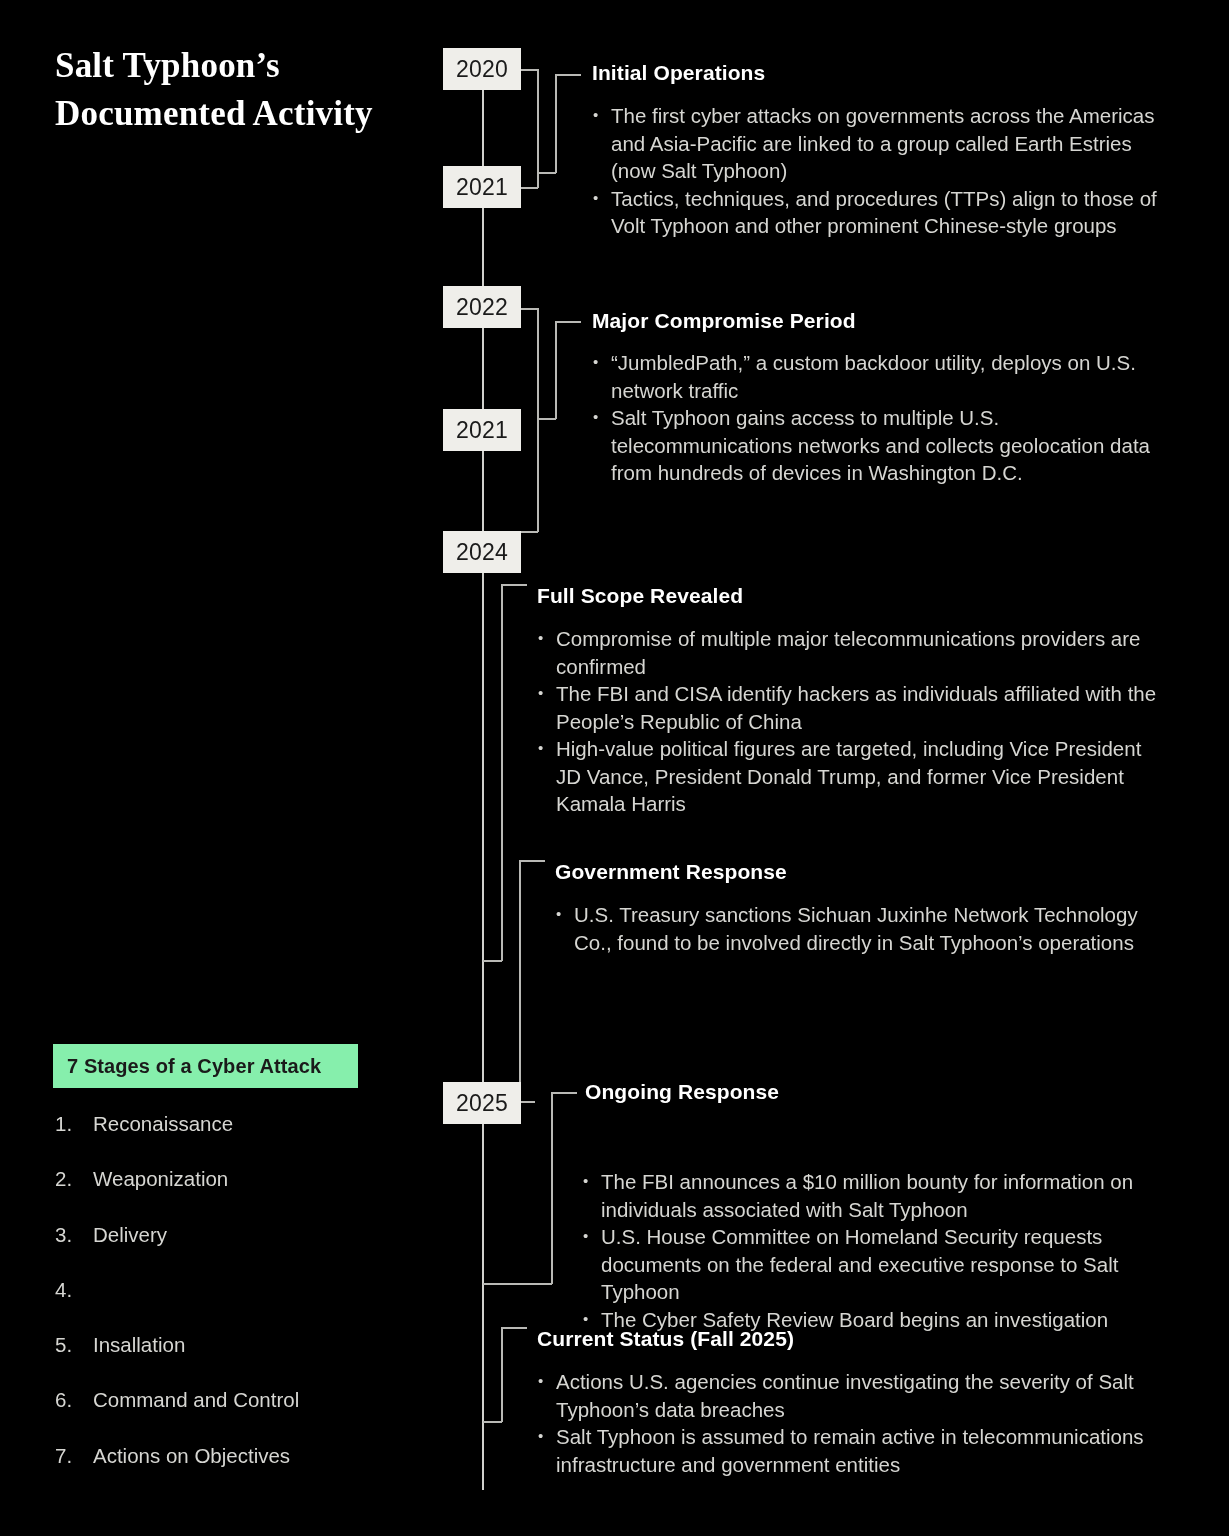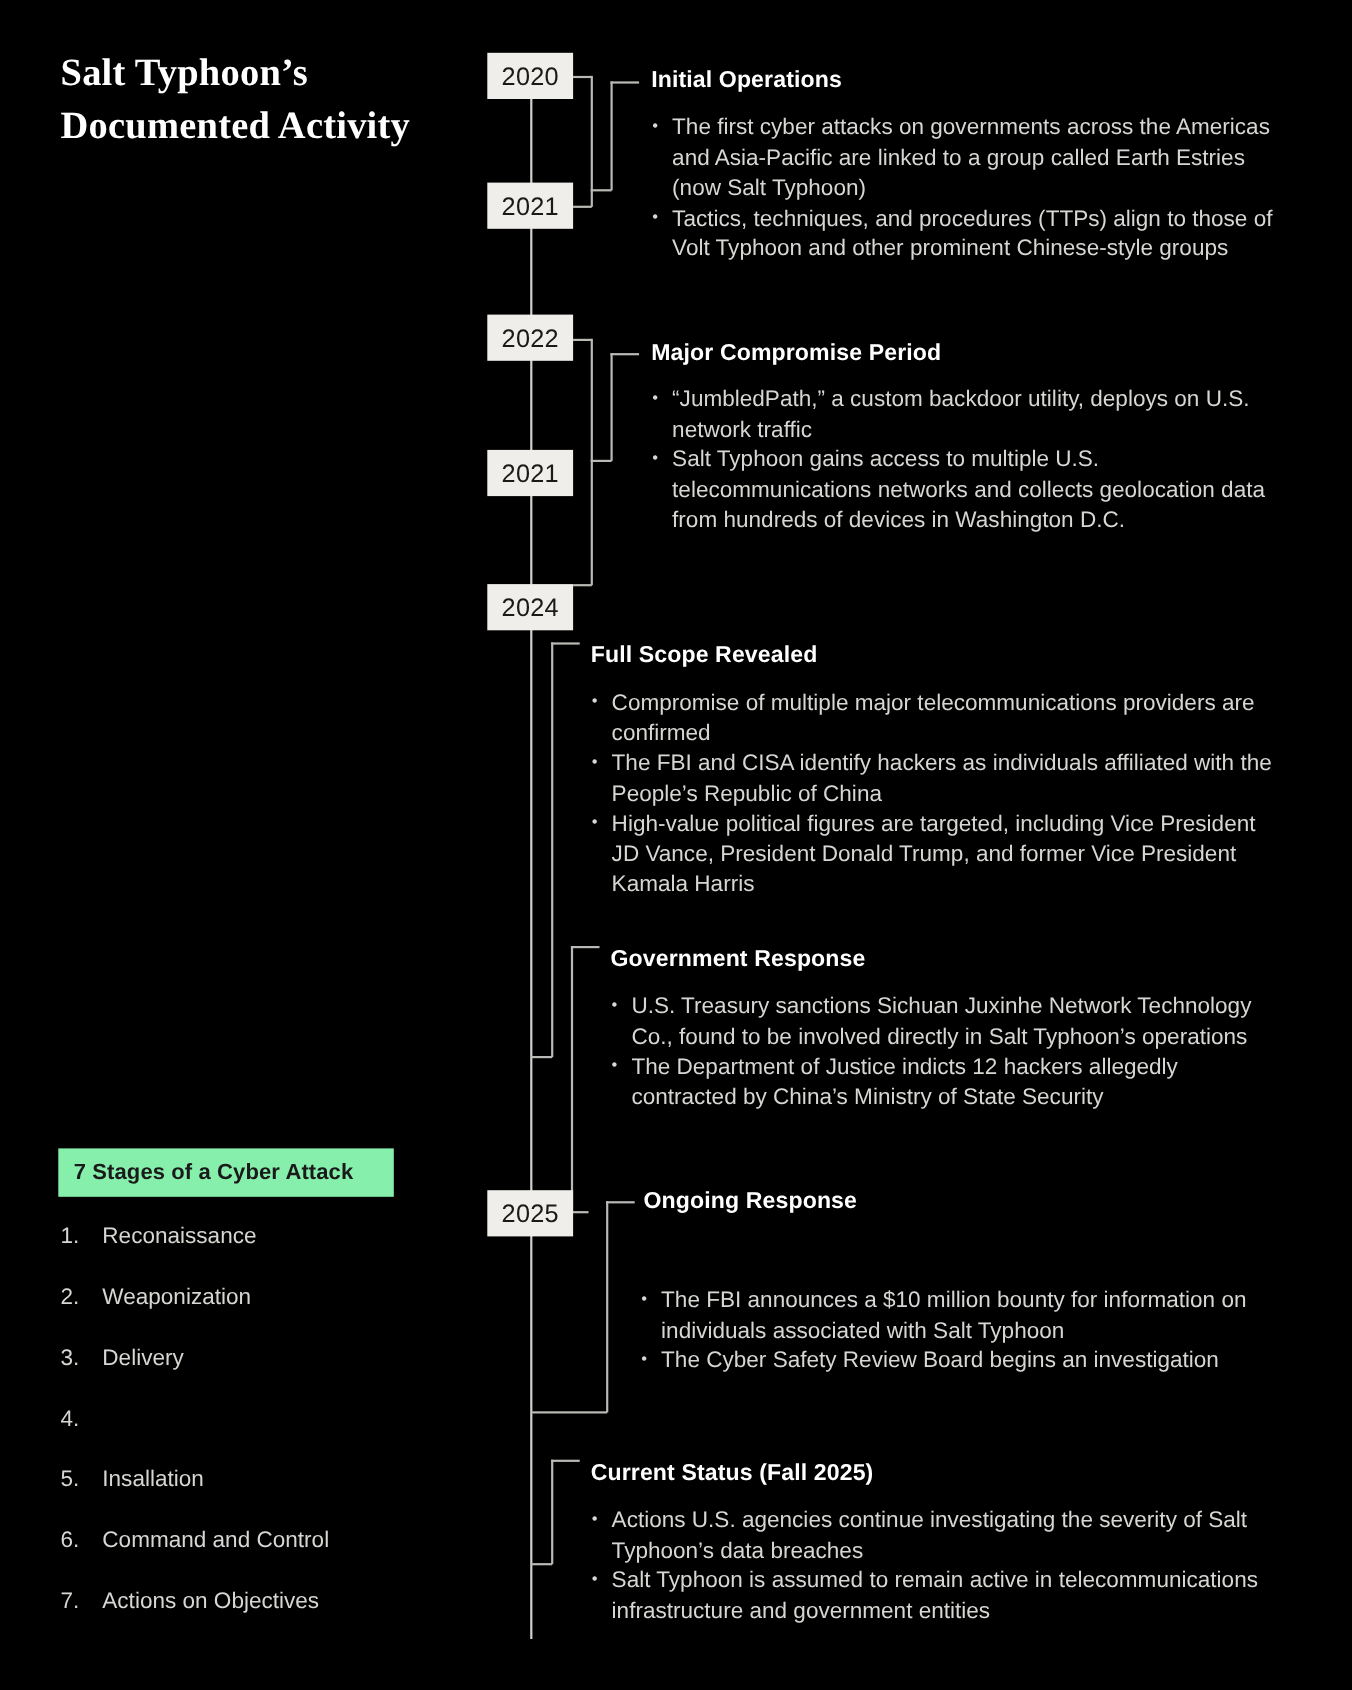--- a/index.html
+++ b/index.html
@@ -195,33 +195,33 @@
 
 <div>
   <div class="ln v" style="left:519px; top:860px; height:242px;"></div>
   <div class="ln h" style="left:519px; top:1101px; width:16px;"></div>
   <div class="ln h" style="left:519px; top:860px; width:26px;"></div>
 </div>
 <div class="sec-head" style="left:555px; top:860px;">Government Response</div>
 <div class="sec-body" style="left:553px; top:901px; width:600px;">
   <ul>
     <li>U.S. Treasury sanctions Sichuan Juxinhe Network Technology Co., found to be involved directly in Salt Typhoon’s operations</li>
-    <li>The Department of Justice indicts 12 hackers allegedly contracted by China’s Ministry of State Security</li>
   </ul>
 </div>
 
 <div>
   <div class="ln v" style="left:551px; top:1092px; height:192px;"></div>
   <div class="ln h" style="left:483px; top:1283px; width:69px;"></div>
   <div class="ln h" style="left:551px; top:1092px; width:26px;"></div>
 </div>
 <div class="sec-head" style="left:585px; top:1080px;">Ongoing Response</div>
 <div class="sec-body" style="left:580px; top:1120px; width:590px;margin-top:48px;">
   <ul>
     <li>The FBI announces a $10 million bounty for information on individuals associated with Salt Typhoon</li>
+    <li>U.S. House Committee on Homeland Security requests documents on the federal and executive response to Salt Typhoon</li>
     <li>The Cyber Safety Review Board begins an investigation</li>
   </ul>
 </div>
 
 <div>
   <div class="ln v" style="left:501px; top:1327px; height:95px;"></div>
   <div class="ln h" style="left:483px; top:1421px; width:19px;"></div>
   <div class="ln h" style="left:501px; top:1327px; width:26px;"></div>
 </div>
 <div class="sec-head" style="left:537px; top:1327px;">Current Status (Fall 2025)</div>

